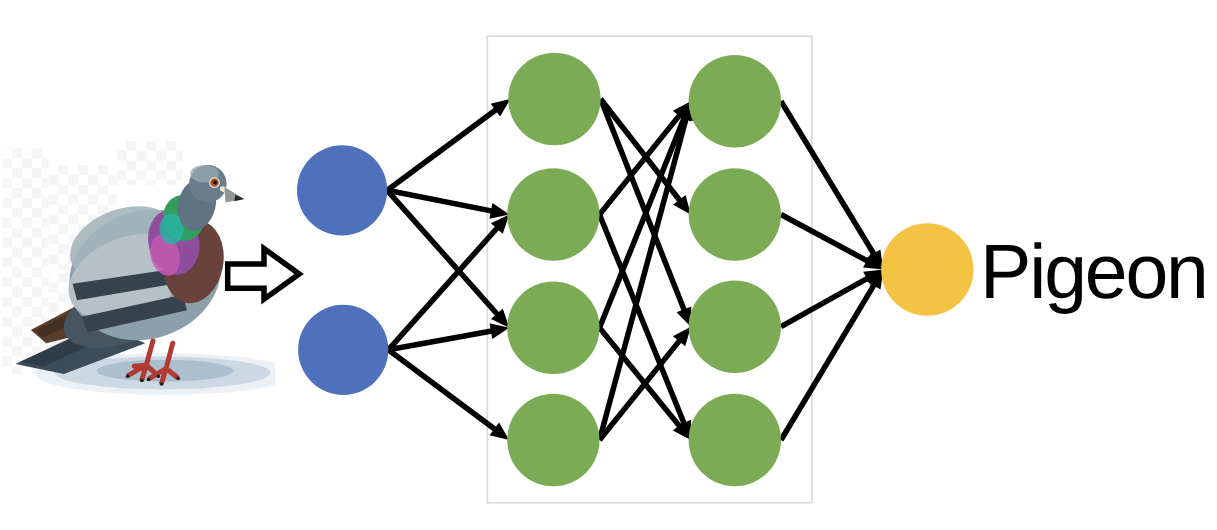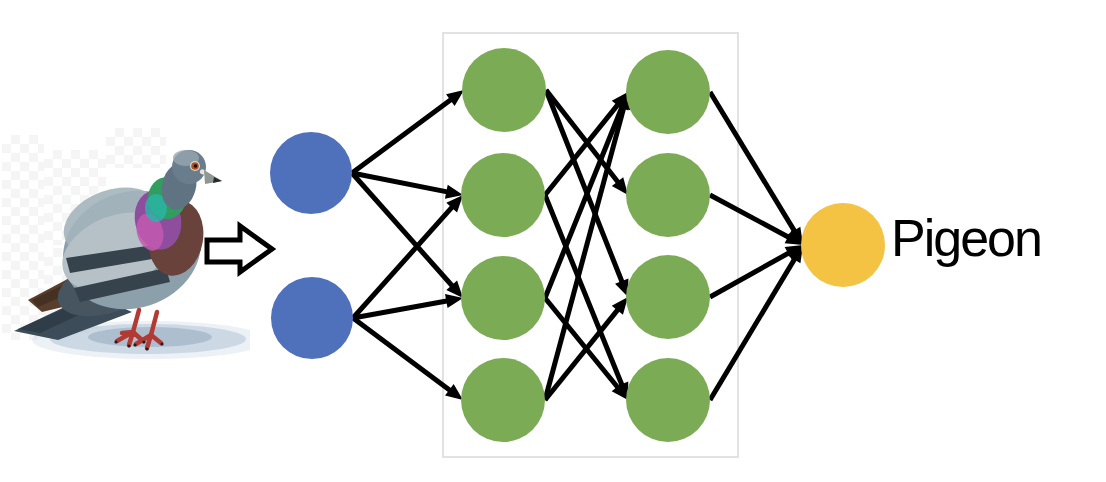--- a/index.html
+++ b/index.html
@@ -11,21 +11,21 @@
   .checker{
     position:absolute;
     background-image:conic-gradient(#ececec 25%, #ffffff 0 50%, #ececec 0 75%, #ffffff 0);
     background-size:18px 18px;
     opacity:.55;
   }
   .pigeon-svg{position:absolute;left:0;top:0;}
   .net-svg{position:absolute;left:0;top:0;}
   .pigeon-label{
     position:absolute;left:891px;top:212px;
-    font-size:52px;line-height:1;letter-spacing:-2px;color:#000000;
+    font-size:70px;line-height:1;letter-spacing:-2px;color:#000000;
     white-space:nowrap;
   }
 </style>
 </head>
 <body>
 
 <div class="stage">
 
   <div class="pigeon-wrap">
     <div class="checker" style="left:2px;top:30px;width:42px;height:205px;"></div>

